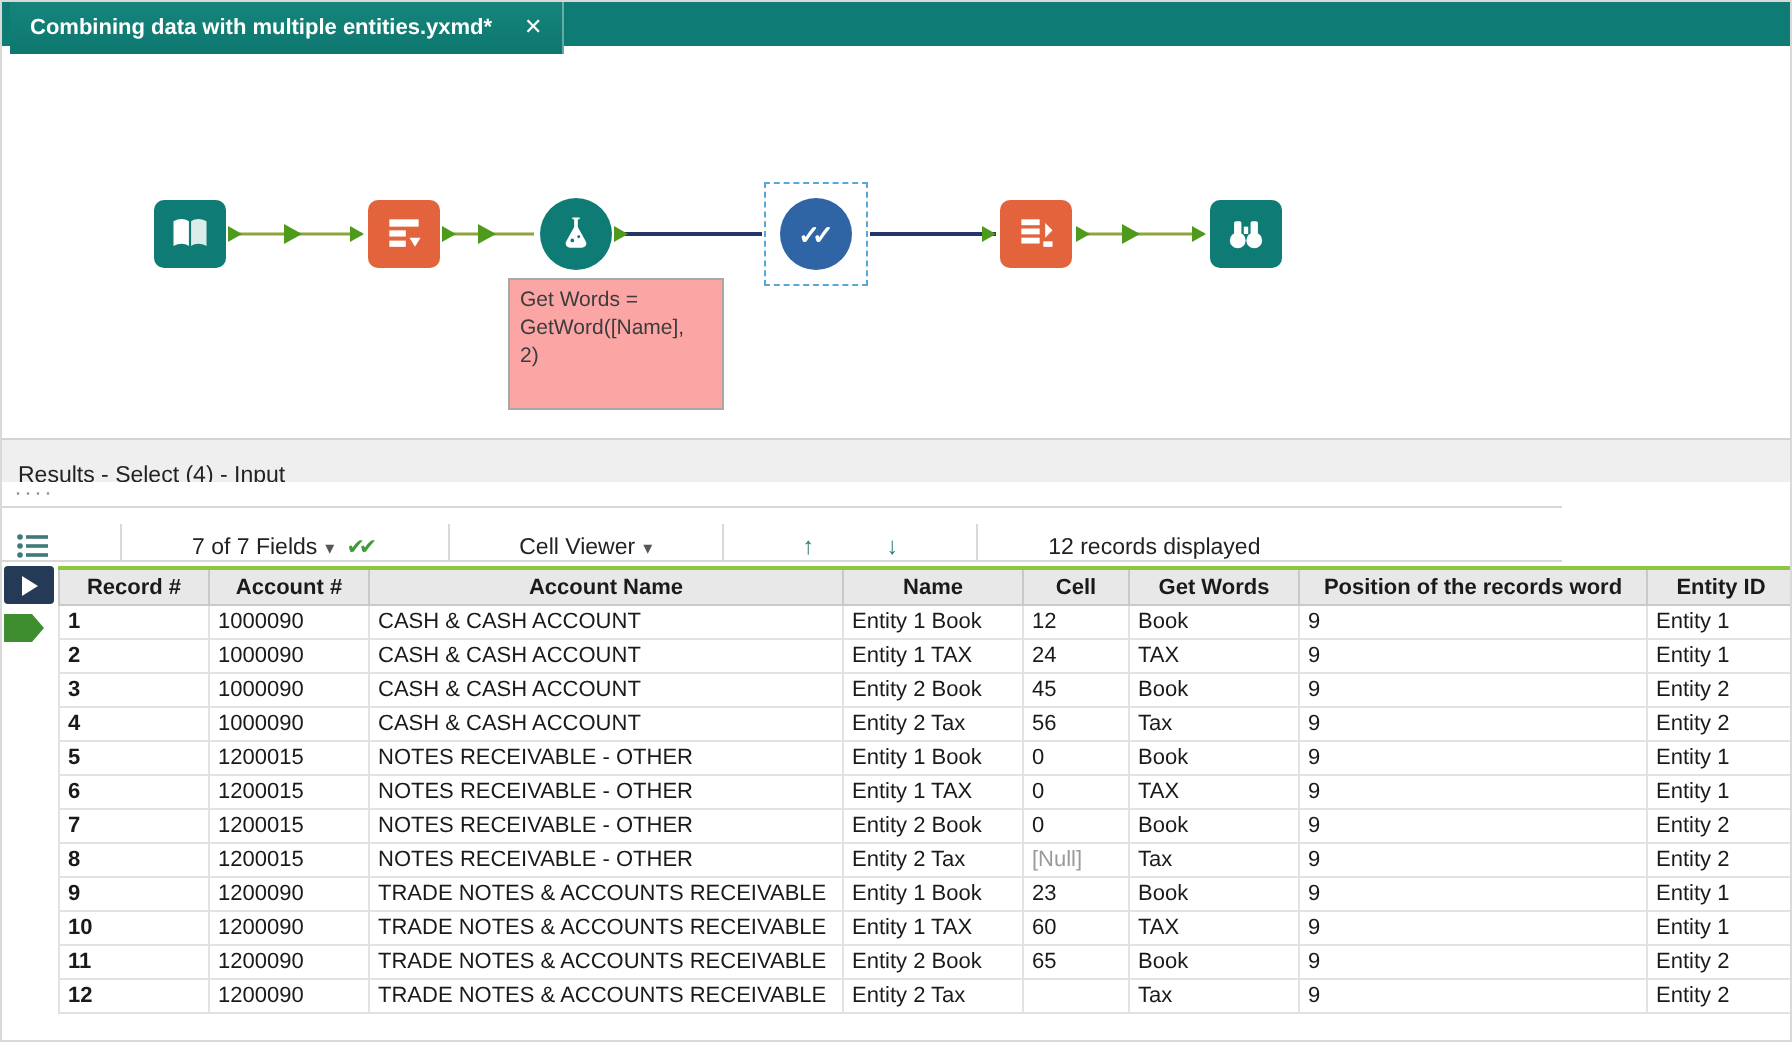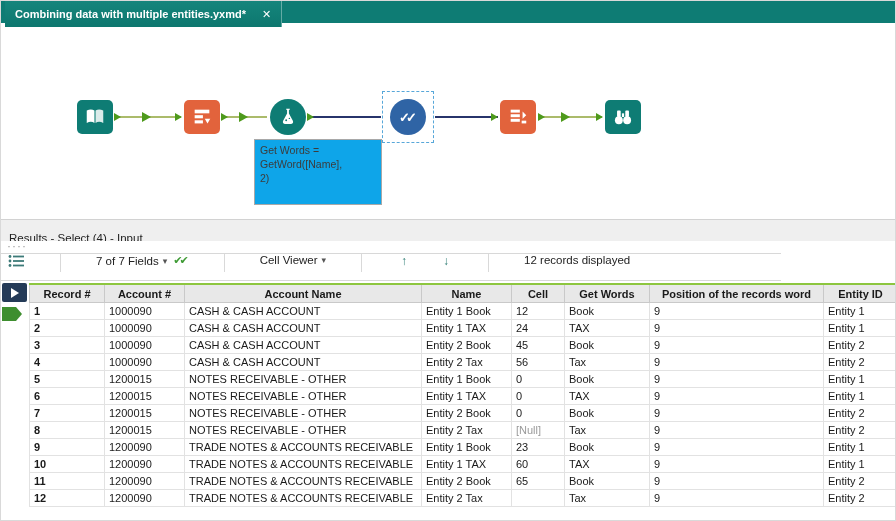--- a/index.html
+++ b/index.html
@@ -21,30 +21,30 @@
   
   .canvas{position:absolute;left:0;top:26px;width:896px;height:192px;background:#fff;border-bottom:1px solid #cfcfcf;}
   .canvas svg.wires{position:absolute;left:0;top:0;}
   .tool{position:absolute;width:36px;height:34px;border-radius:5px;display:flex;align-items:center;justify-content:center;}
   .tool.square-teal{background:var(--teal);}
   .tool.square-orange{background:var(--orange);}
   .tool-circle{width:36px;height:36px;border-radius:50%;display:flex;align-items:center;justify-content:center;background:var(--teal);}
   .sel-box{position:absolute;width:52px;height:52px;border:1px dashed #57a7d9;background:#fff;display:flex;align-items:center;justify-content:center;box-sizing:border-box;}
   .sel-circle{width:36px;height:36px;border-radius:50%;background:var(--blue);display:flex;align-items:center;justify-content:center;}
   .checks{color:#fff;font-size:13px;font-weight:bold;letter-spacing:-4px;padding-right:4px;}
-  .annotation{position:absolute;left:253px;top:112px;width:128px;height:66px;background:#0ea5e9;border:1px solid #a8a8a8;
+  .annotation{position:absolute;left:253px;top:112px;width:108px;height:66px;background:#fca5a5;border:1px solid #a8a8a8;
     font-size:10.5px;color:#3c3c3c;padding:3px 5px;box-sizing:border-box;white-space:pre-line;line-height:1.35;}
 
   
   .results-title{position:absolute;left:0;top:218px;width:896px;height:37px;background:#efefef;border-top:1px solid #d2d2d2;
     font-size:11.5px;color:#222;display:flex;align-items:center;padding-left:8px;box-sizing:border-box;}
   .results-body{position:absolute;left:0;top:240px;width:896px;height:281px;background:#fff;}
   .grip{position:absolute;left:6px;top:-2px;color:#9a9a9a;font-size:12px;letter-spacing:1px;}
   .toolbar{position:absolute;left:0;top:12px;width:780px;height:28px;background:#fff;border-top:1px solid #d8d8d8;border-bottom:1px solid #d8d8d8;
-    display:flex;align-items:flex-start;font-size:11.5px;color:#222;box-sizing:border-box;gap:28px;}
+    display:flex;align-items:flex-end;font-size:11.5px;color:#222;box-sizing:border-box;gap:28px;}
   .toolbar .sep{width:1px;height:18px;background:#d9d9d9;margin:0 7px;}
   .tb-item{display:flex;align-items:center;gap:4px;cursor:default;}
   .caret{color:#555;font-size:9px;}
   .dblcheck{color:#3f9b35;font-size:11px;letter-spacing:-3px;margin-left:2px;padding-right:3px;}
   .arrowbtn{color:#2e7d74;font-weight:bold;font-size:12px;margin:0 4px;}
   .list-icon{margin-left:7px;display:block;}
 
   
   .gutter-sel{position:absolute;left:1px;top:42px;width:25px;height:19px;background:#243A57;border-radius:2px;display:flex;align-items:center;justify-content:center;}
   .gutter-sel .tri{width:0;height:0;border-top:5px solid transparent;border-bottom:5px solid transparent;border-left:8px solid #fff;}

